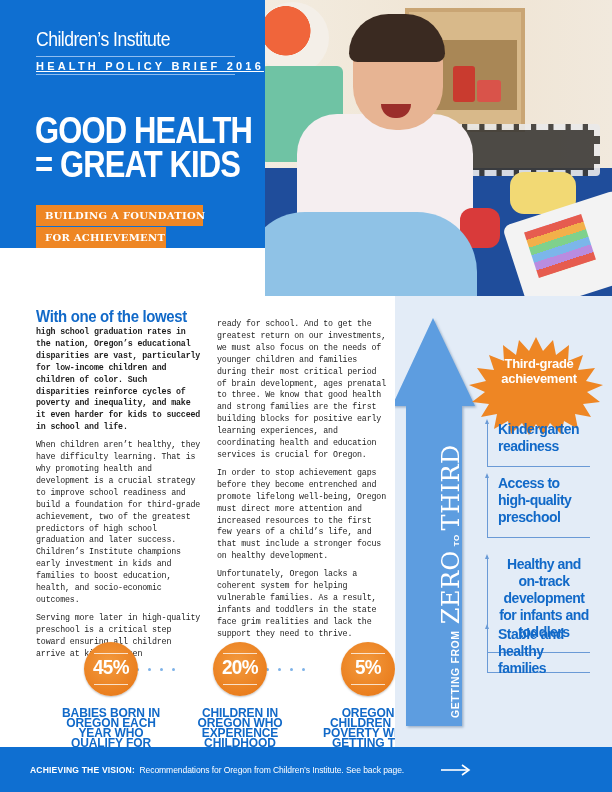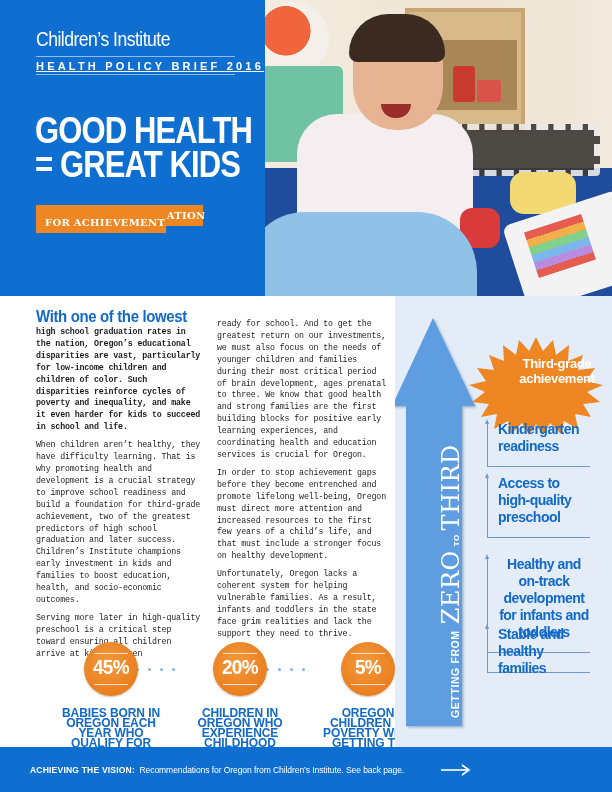--- a/index.html
+++ b/index.html
@@ -1,21 +1,21 @@
 <!DOCTYPE html>
 <html><head>
 <meta charset="utf-8">
 <style>
   * { box-sizing: border-box; margin: 0; padding: 0; }
   html, body { width: 612px; height: 792px; overflow: hidden; background: #ffffff; }
   body { position: relative; font-family: "DejaVu Serif", serif; }
 
   
   .hero-panel {
-    position: absolute; left: 0; top: 0; width: 265px; height: 296px;
+    position: absolute; left: 0; top: 0; width: 265px; height: 248px;
     background: #0f6fd1;
   }
   .org-name {
     position: absolute; left: 36px; top: 28px;
     font-family: "Liberation Sans", sans-serif; font-weight: normal;
     font-size: 20px; color: #ffffff; letter-spacing: -0.6px;
     transform: scaleX(0.88); transform-origin: left center; white-space: nowrap;
   }
   .rule-top {
     position: absolute; left: 36px; top: 56px; width: 199px; height: 1px; background: #8fbdf0;
@@ -35,21 +35,21 @@
     transform: scaleX(0.86); transform-origin: left top; white-space: nowrap;
   }
   .subhead-tag {
     position: absolute; left: 36px; height: 21px;
     background: #ee8624; color: #ffffff;
     font-family: "DejaVu Serif", serif; font-weight: bold;
     font-size: 10px; line-height: 21px; padding: 0 9px; letter-spacing: 0.3px;
     white-space: nowrap;
   }
   .subhead-tag.line1 { top: 205px; width: 167px; }
-  .subhead-tag.line2 { top: 212px; width: 130px; }
+  .subhead-tag.line2 { top: 227px; width: 130px; }
 
   
   .photo {
     position: absolute; left: 265px; top: 0; width: 347px; height: 296px; overflow: hidden;
     background: linear-gradient(180deg, #efe5d6 0%, #eadfce 45%, #c9b89c 58%, #405a86 75%, #294a8c 100%);
   }
   .photo .wall { position:absolute; left:0; top:0; width:100%; height:62%; background: linear-gradient(90deg,#f3ece0,#efe4d3 60%,#f1e9dd); }
   .photo .shelf { position:absolute; left:140px; top:8px; width:120px; height:124px; background:#d8b98a; border:4px solid #c9a574; }
   .photo .shelf-inner { position:absolute; left:148px; top:40px; width:104px; height:70px; background:#a98756; }
   .photo .jar1 { position:absolute; left:188px; top:66px; width:22px; height:36px; background:#c93b2f; border-radius:3px; }
@@ -121,21 +121,21 @@
     position: absolute; left: 437px; top: 718px; width: 380px; height: 30px;
     transform: rotate(-90deg); transform-origin: left top;
     color: #ffffff; white-space: nowrap; display: flex; align-items: baseline;
   }
   .arrow-text .small { font-family: "Liberation Sans", sans-serif; font-weight: bold; font-size: 10.5px; letter-spacing: 0.6px; margin-right: 6px; }
   .arrow-text .big { font-family: "DejaVu Serif", serif; font-size: 24px; letter-spacing: 0.5px; }
   .arrow-text .to { font-family: "Liberation Sans", sans-serif; font-weight: bold; font-size: 8px; margin: 0 4px; letter-spacing: 0.5px; }
 
   .burst { position: absolute; left: 461px; top: 335px; }
   .burst-label {
-    position: absolute; left: 507px; top: 356px; width: 100px; text-align: center;
+    position: absolute; left: 489px; top: 356px; width: 100px; text-align: center;
     font-family: "Liberation Sans", sans-serif; font-weight: bold; font-size: 13px; line-height: 15px; color: #ffffff;
     letter-spacing: -0.3px;
   }
 
   .milestone {
     position: absolute; left: 487px; width: 103px; padding-left: 10px; padding-bottom: 4px;
     border-left: 1px solid #6a9ad6; border-bottom: 1px solid #6a9ad6;
     font-family: "Liberation Sans", sans-serif; font-weight: bold; font-size: 14px; line-height: 17px; color: #1169c8;
     letter-spacing: -0.5px;
   }

